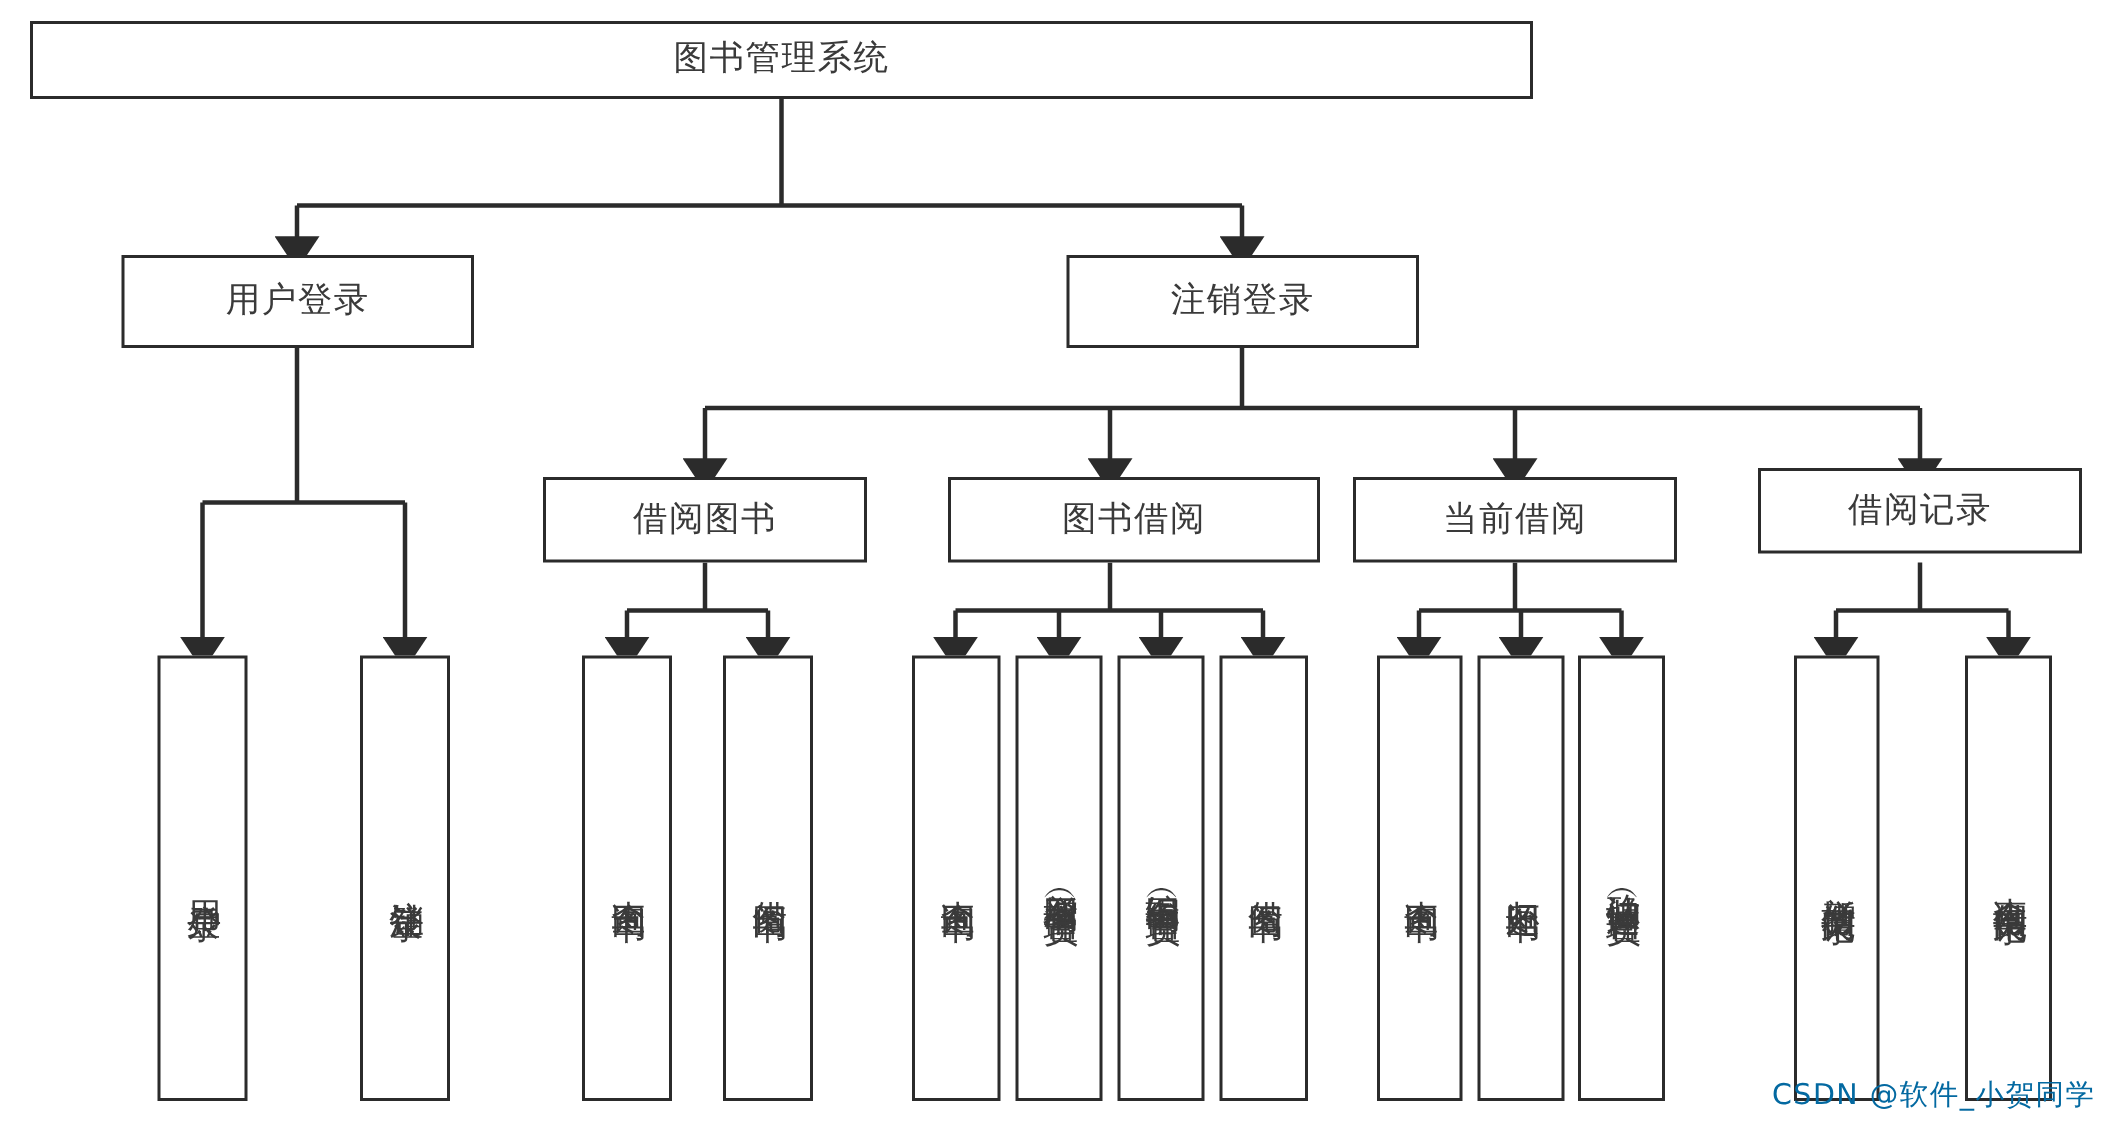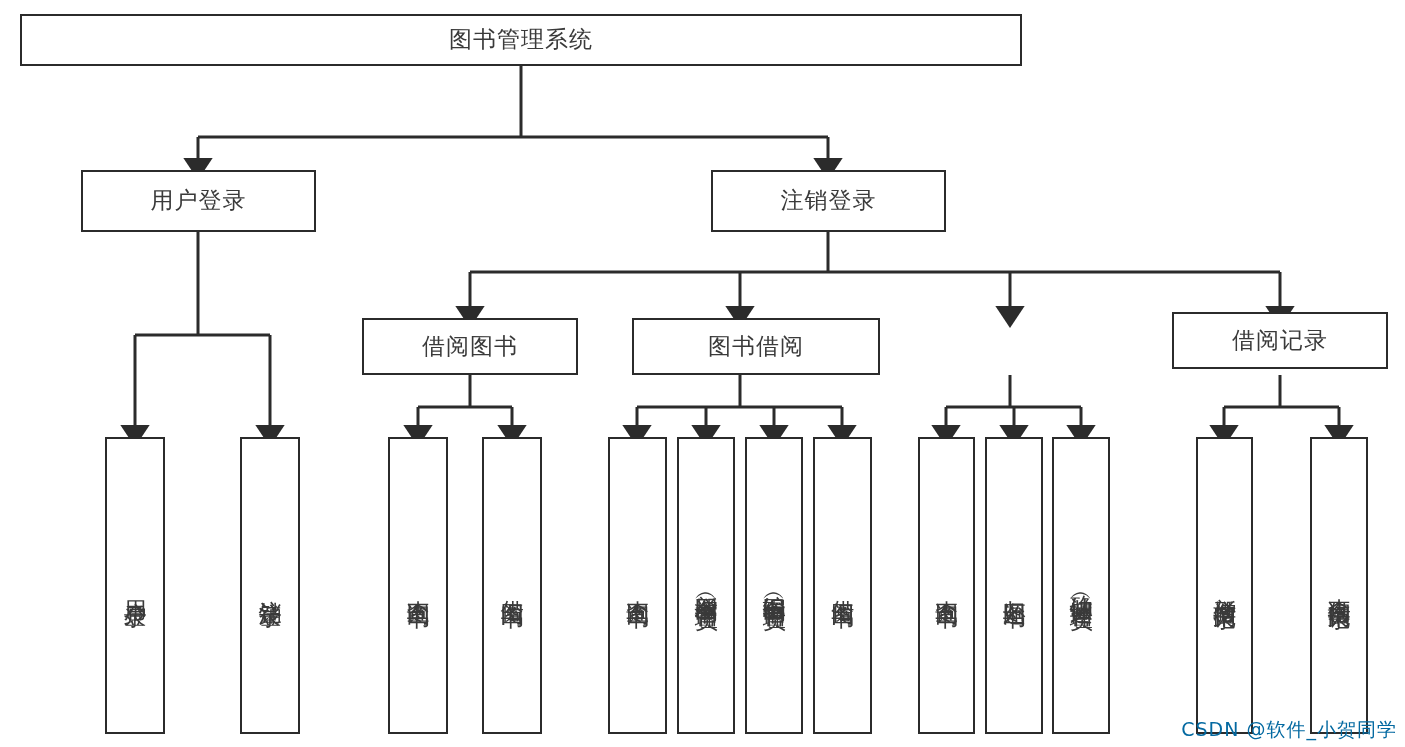--- a/index.html
+++ b/index.html
@@ -127,20 +127,23 @@
   <div class="node horizontal" style="left: 711px; top: 170px; width: 235px; height: 62px;">
     <span>注销登录</span>
   </div>
 
   <div class="node horizontal" style="left: 362px; top: 318px; width: 216px; height: 57px;">
     <span>借阅图书</span>
   </div>
   <div class="node horizontal" style="left: 632px; top: 318px; width: 248px; height: 57px;">
     <span>图书借阅</span>
   </div>
+  <div class="node horizontal" style="left: 902px; top: 318px; width: 216px; height: 57px;">
+    <span>当前借阅</span>
+  </div>
   <div class="node horizontal" style="left: 1172px; top: 312px; width: 216px; height: 57px;">
     <span>借阅记录</span>
   </div>
 
   <div class="node vertical" style="left: 105px; top: 437px; width: 60px; height: 297px;">
     <span class="vtext">用户登录</span>
   </div>
   <div class="node vertical" style="left: 240px; top: 437px; width: 60px; height: 297px;">
     <span class="vtext">注销登录</span>
   </div>

